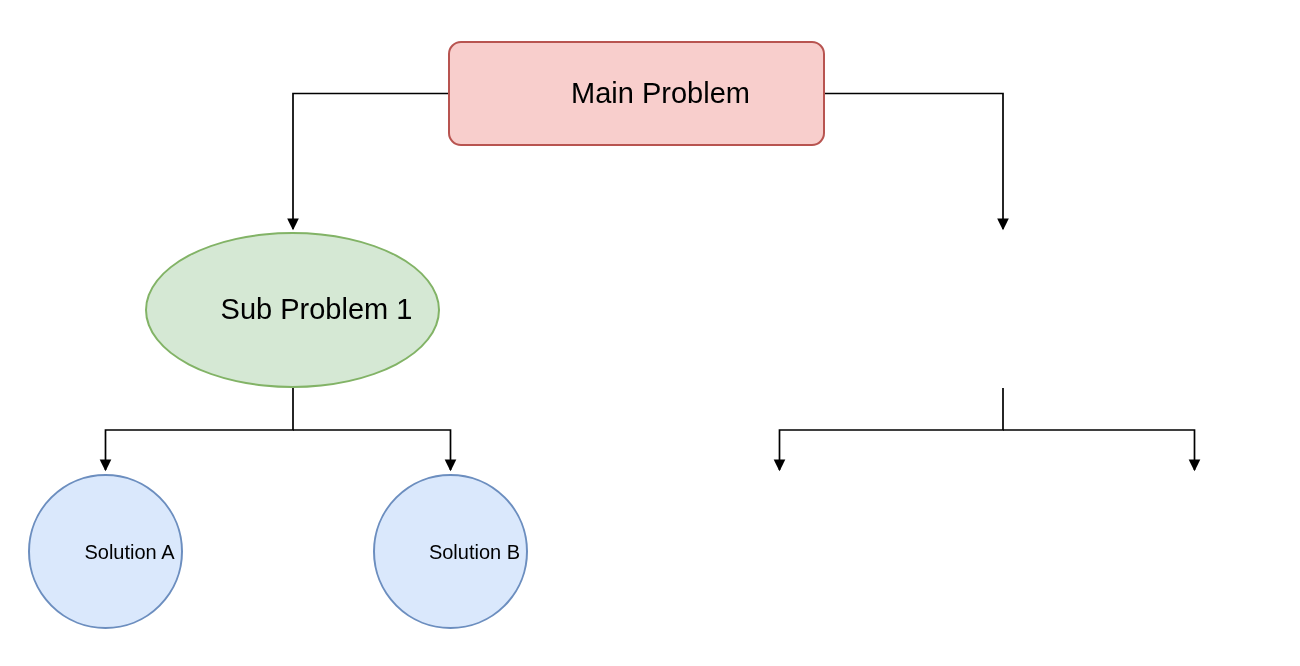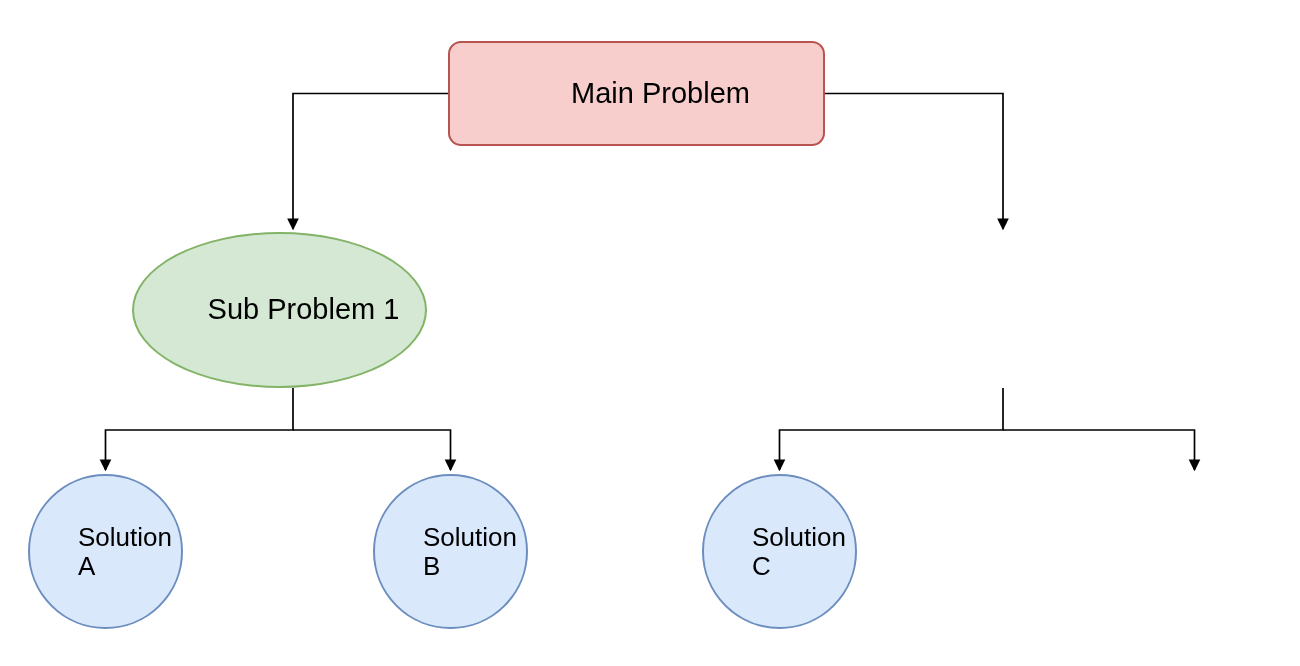--- a/index.html
+++ b/index.html
@@ -31,21 +31,21 @@
   .arrowhead {
     fill: var(--edge, #000000);
     stroke: none;
   }
   .node {
     position: absolute;
     box-sizing: border-box;
     display: flex;
     align-items: center;
     justify-content: center;
-    text-align: left;
+    text-align: center;
     color: var(--text, #000000);
     line-height: 1.1;
     padding-left: 48px;
   }
   .node-main {
     left: 448px;
     top: 41px;
     width: 377px;
     height: 105px;
     border-radius: 13px;
@@ -55,30 +55,30 @@
   }
   .node-sub {
     top: 232px;
     width: 295px;
     height: 156px;
     border-radius: 50%;
     background: var(--subproblem-fill, #d5e8d4);
     border: 2px solid var(--subproblem-stroke, #82b366);
     font-size: 29px;
   }
-  .node-sub1 { left: 132px; }
+  .node-sub1 { left: 145px; }
   .node-sub2 { left: 855px; }
   .node-solution {
     top: 474px;
     width: 155px;
     height: 155px;
     border-radius: 50%;
     background: var(--solution-fill, #dae8fc);
     border: 2px solid var(--solution-stroke, #6c8ebf);
-    font-size: 26px;
+    font-size: 20px;
   }
   .node-sol-a { left: 28px; }
   .node-sol-b { left: 373px; }
   .node-sol-c { left: 702px; }
   .node-sol-d { left: 1117px; }
 </style>
 </head>
 <body>
 
 <div class="canvas">
@@ -107,18 +107,15 @@
 
 
   <div class="node node-solution node-sol-a">
     <span>Solution A</span>
   </div>
 
   <div class="node node-solution node-sol-b">
     <span>Solution B</span>
   </div>
 
-  <div class="node node-solution node-sol-c">
-    <span>Solution C</span>
-  </div>
 
 
 </div>
 
 </body></html>

